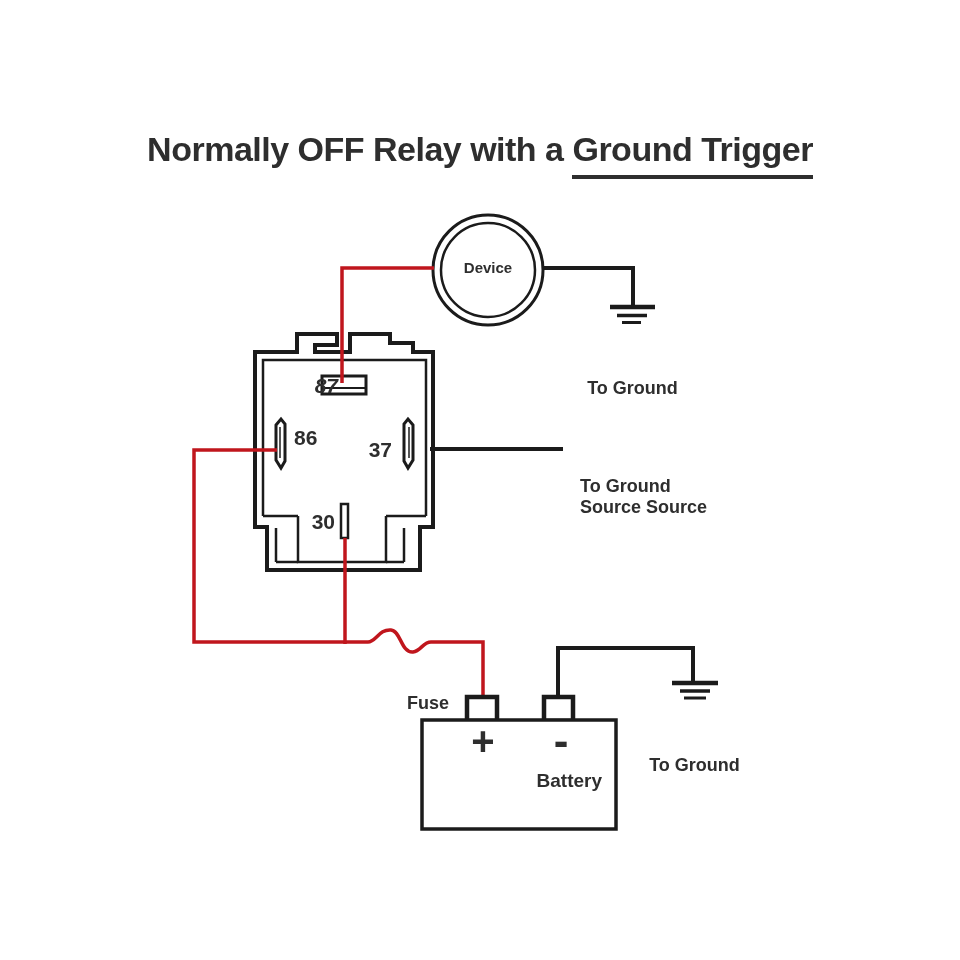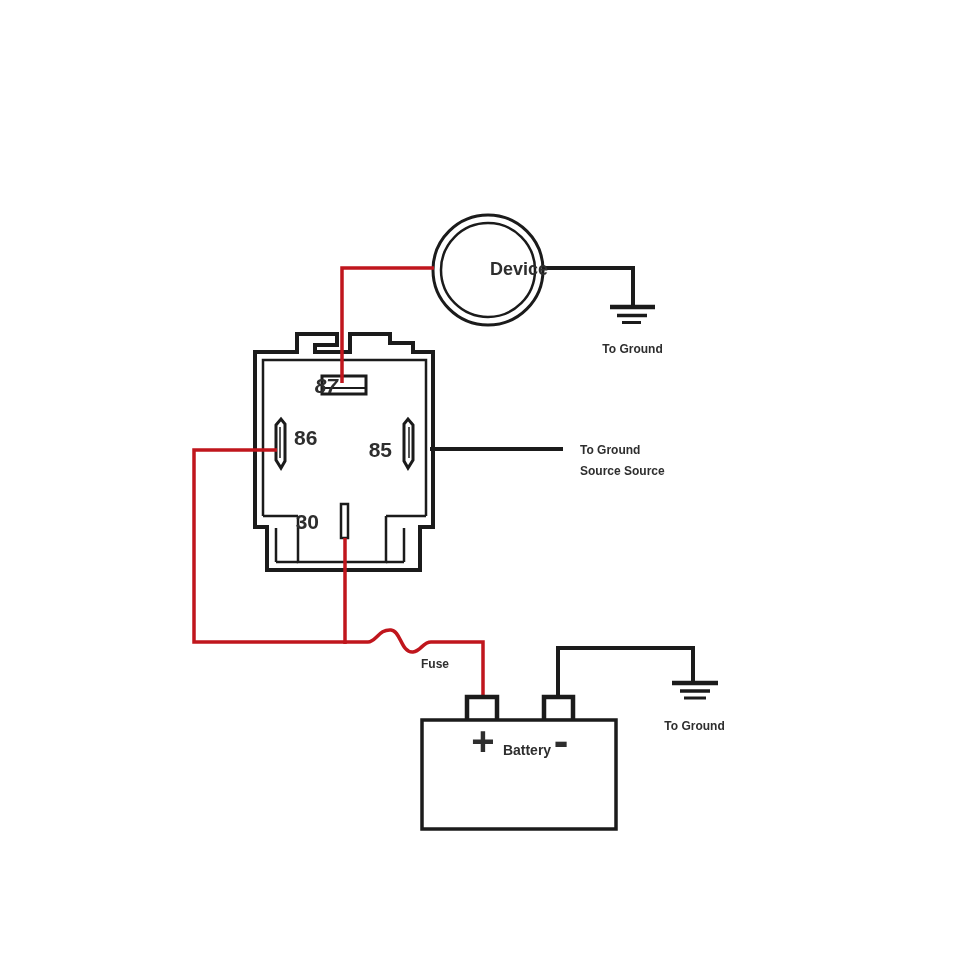--- a/index.html
+++ b/index.html
@@ -20,33 +20,33 @@
   .lbl{position:absolute;font-weight:bold;white-space:nowrap;}
   .title{
     left:0;top:130px;width:960px;text-align:center;
     font-size:34px;letter-spacing:-0.5px;
   }
   .title .underlined{
     display:inline-block;
     border-bottom:4px solid var(--text);
     padding-bottom:6px;
   }
-  .device-label{left:428px;top:259px;width:120px;text-align:right;font-size:18px;}
+  .device-label{left:428px;top:259px;width:120px;text-align:center;font-size:15px;}
   .pin-label{font-size:21px;}
   .pin-87{left:306px;top:374px;width:32px;text-align:right;font-style:italic;}
   .pin-86{left:294px;top:426px;width:30px;text-align:left;}
   .pin-85{left:362px;top:438px;width:30px;text-align:right;}
-  .pin-30{left:291px;top:510px;width:28px;text-align:right;}
-  .ann{font-size:12px;}
+  .pin-30{left:307px;top:510px;width:28px;text-align:right;}
+  .ann{font-size:18px;margin-top:36px;}
   .to-ground-top{left:560px;top:342px;width:145px;text-align:center;}
   .trigger-source{left:580px;top:440px;text-align:left;line-height:21px;}
   .trigger-source span{display:block;}
   .fuse-label{left:349px;top:657px;width:100px;text-align:right;}
   .to-ground-bottom{left:622px;top:719px;width:145px;text-align:center;}
-  .battery-label{left:452px;top:742px;width:150px;text-align:center;font-size:14px;}
+  .battery-label{left:452px;top:770px;width:150px;text-align:right;font-size:19px;}
   .battery-plus{left:462px;top:721px;width:42px;text-align:center;font-size:40px;line-height:40px;}
   .battery-minus{left:540px;top:719px;width:42px;text-align:center;font-size:44px;line-height:44px;}
 </style>
 </head>
 <body>
 
 <div class="canvas">
 
   <svg width="960" height="960" viewBox="0 0 960 960">
 
@@ -115,28 +115,31 @@
       <path d="M345,538 V644"></path>
     </g>
 
     <g>
       <rect x="467" y="697" width="30" height="24" fill="#ffffff" stroke="var(--ground-wire)" stroke-width="4.5"></rect>
       <rect x="544" y="697" width="29" height="24" fill="#ffffff" stroke="var(--ground-wire)" stroke-width="4.5"></rect>
       <rect x="422" y="720" width="194" height="109" fill="#ffffff" stroke="var(--ground-wire)" stroke-width="3.5"></rect>
     </g>
   </svg>
 
+  <div class="lbl title">
+    <span>Normally OFF Relay with a </span><span class="underlined">Ground Trigger</span>
+  </div>
 
   <div class="lbl device-label">Device</div>
 
   <div class="lbl ann to-ground-top">To Ground</div>
 
   <div class="lbl pin-label pin-87">87</div>
   <div class="lbl pin-label pin-86">86</div>
-  <div class="lbl pin-label pin-85">85</div>
+  <div class="lbl pin-label pin-85">37</div>
   <div class="lbl pin-label pin-30">30</div>
 
   <div class="lbl ann trigger-source">
     <span>To Ground</span>
     <span>Source Source</span>
   </div>
 
   <div class="lbl ann fuse-label">Fuse</div>
 
   <div class="lbl ann to-ground-bottom">To Ground</div>

